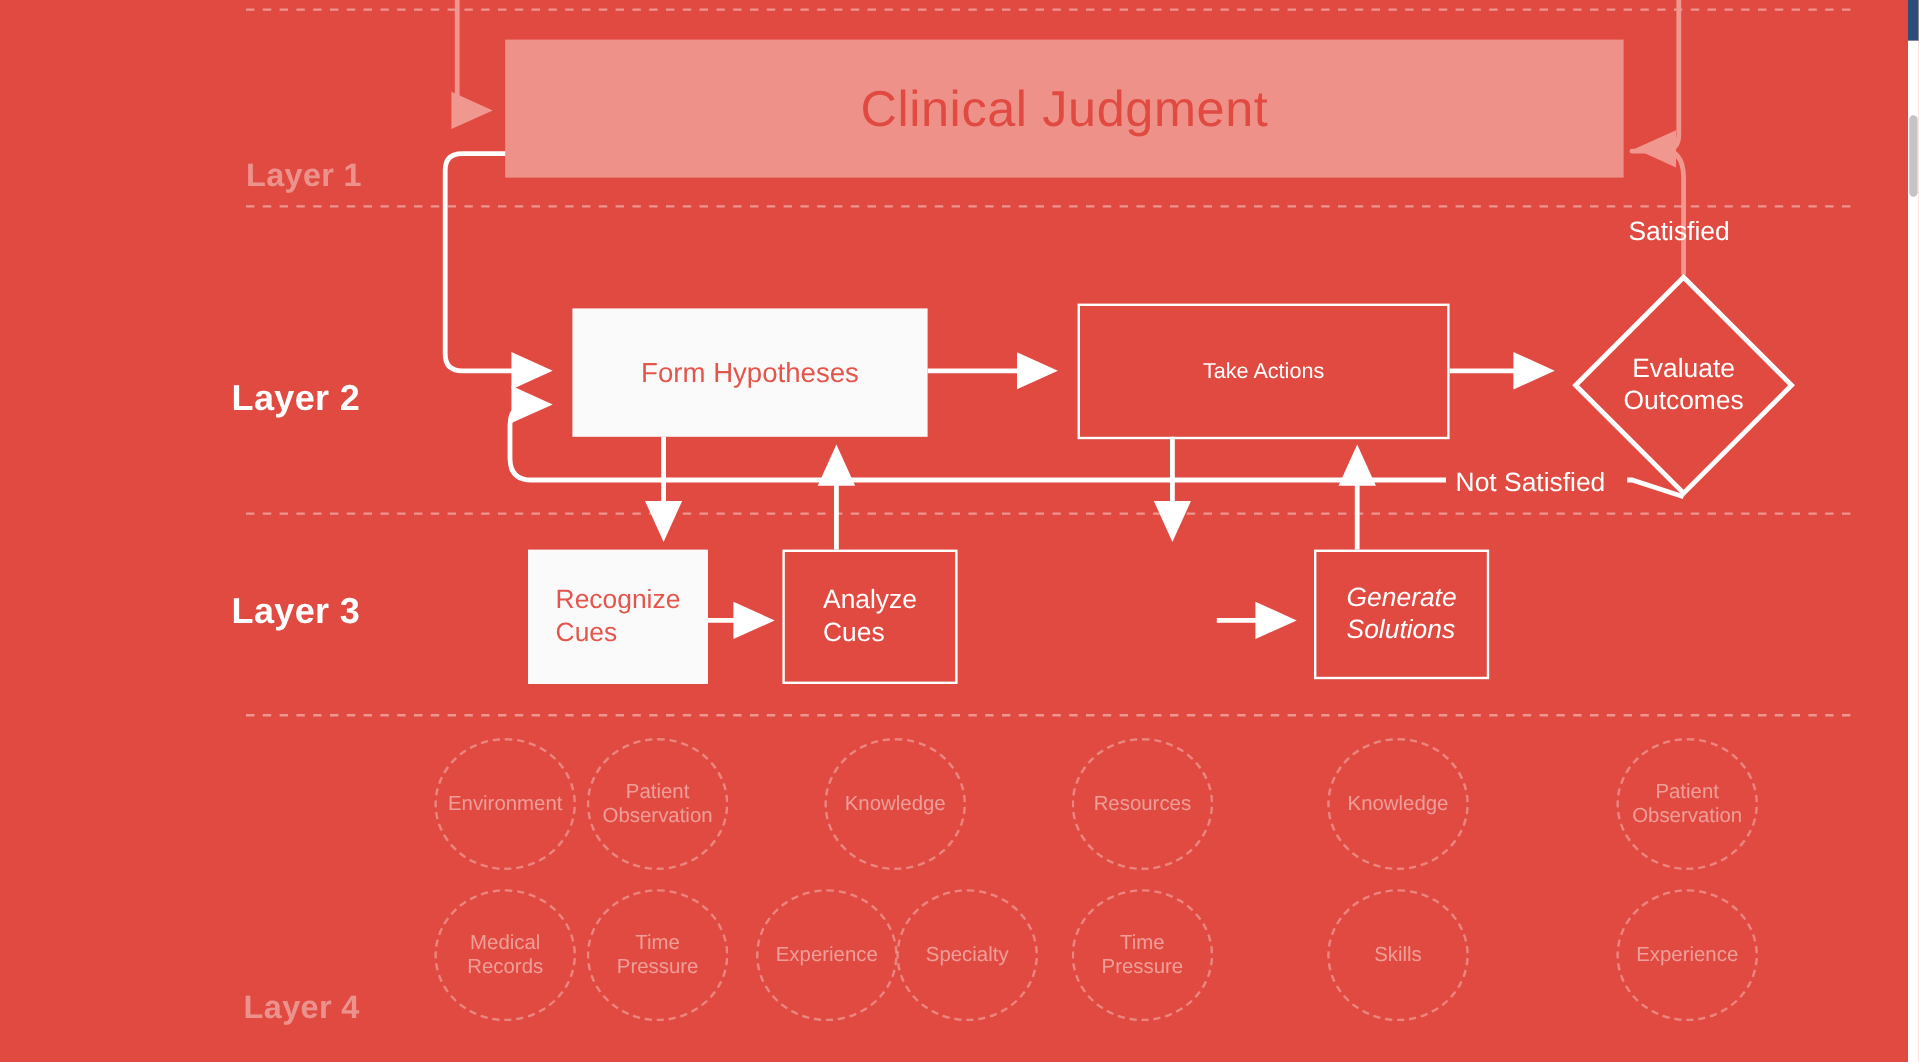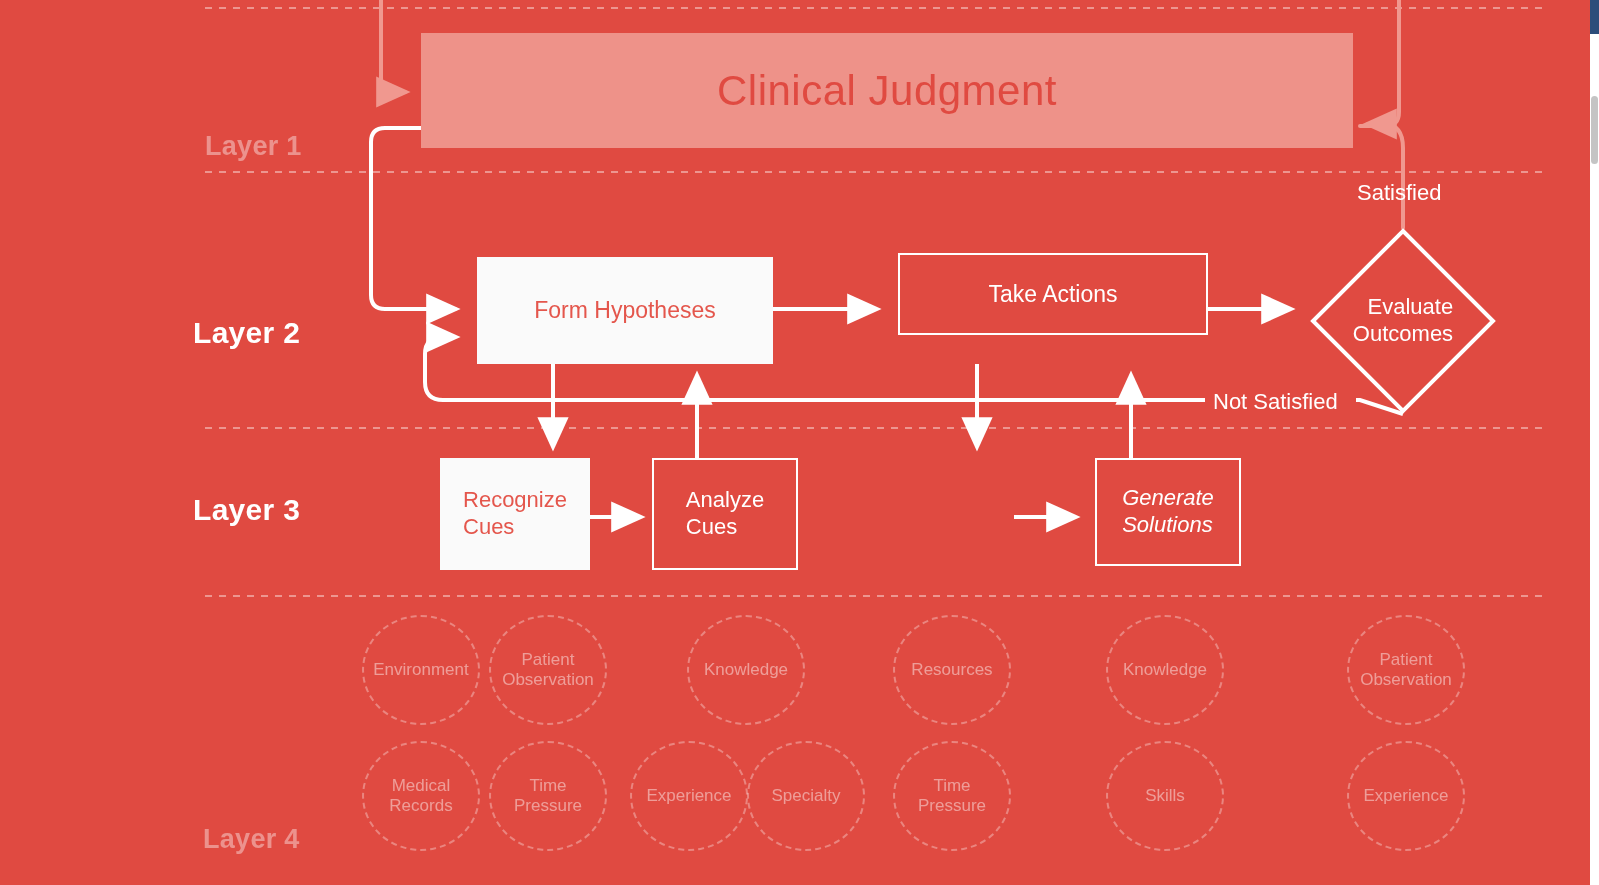--- a/index.html
+++ b/index.html
@@ -105,21 +105,21 @@
     background: #FAFAFA;
     color: #E4564C;
   }
   .node.outlined {
     background: transparent;
     border: 2px solid #ffffff;
     color: #ffffff;
   }
 
   #node-form-hypotheses { left: 477px; top: 257px; width: 296px; height: 107px; font-size: 23px; }
-  #node-take-actions    { left: 898px; top: 253px; width: 310px; height: 82px; font-size: 23px; }
+  #node-take-actions    { left: 898px; top: 253px; width: 310px; height: 113px; font-size: 18px; }
 
   #node-recognize-cues  { left: 440px; top: 458px; width: 150px; height: 112px; font-size: 22px; }
   #node-analyze-cues    { left: 652px; top: 458px; width: 146px; height: 112px; font-size: 22px; }
   #node-prioritize-hyp  { left: 866px; top: 458px; width: 148px; height: 112px; font-size: 22px; }
   #node-generate-sol    { left: 1095px; top: 458px; width: 146px; height: 108px; font-size: 22px; font-style: italic; }
 
   
   #node-evaluate-outcomes {
     position: absolute;
     left: 1310px; top: 228px;
@@ -131,21 +131,21 @@
     left: 0; top: 0;
     width: 100%; height: 100%;
   }
   #node-evaluate-outcomes .dia-label {
     position: absolute;
     left: 0; top: 0;
     width: 100%; height: 100%;
     display: flex;
     align-items: center;
     justify-content: center;
-    text-align: right;
+    text-align: center;
     color: #ffffff;
     font-size: 22px;
     line-height: 1.22;
   }
 
   
   .edge-label {
     position: absolute;
     z-index: 14;
     color: #ffffff;

